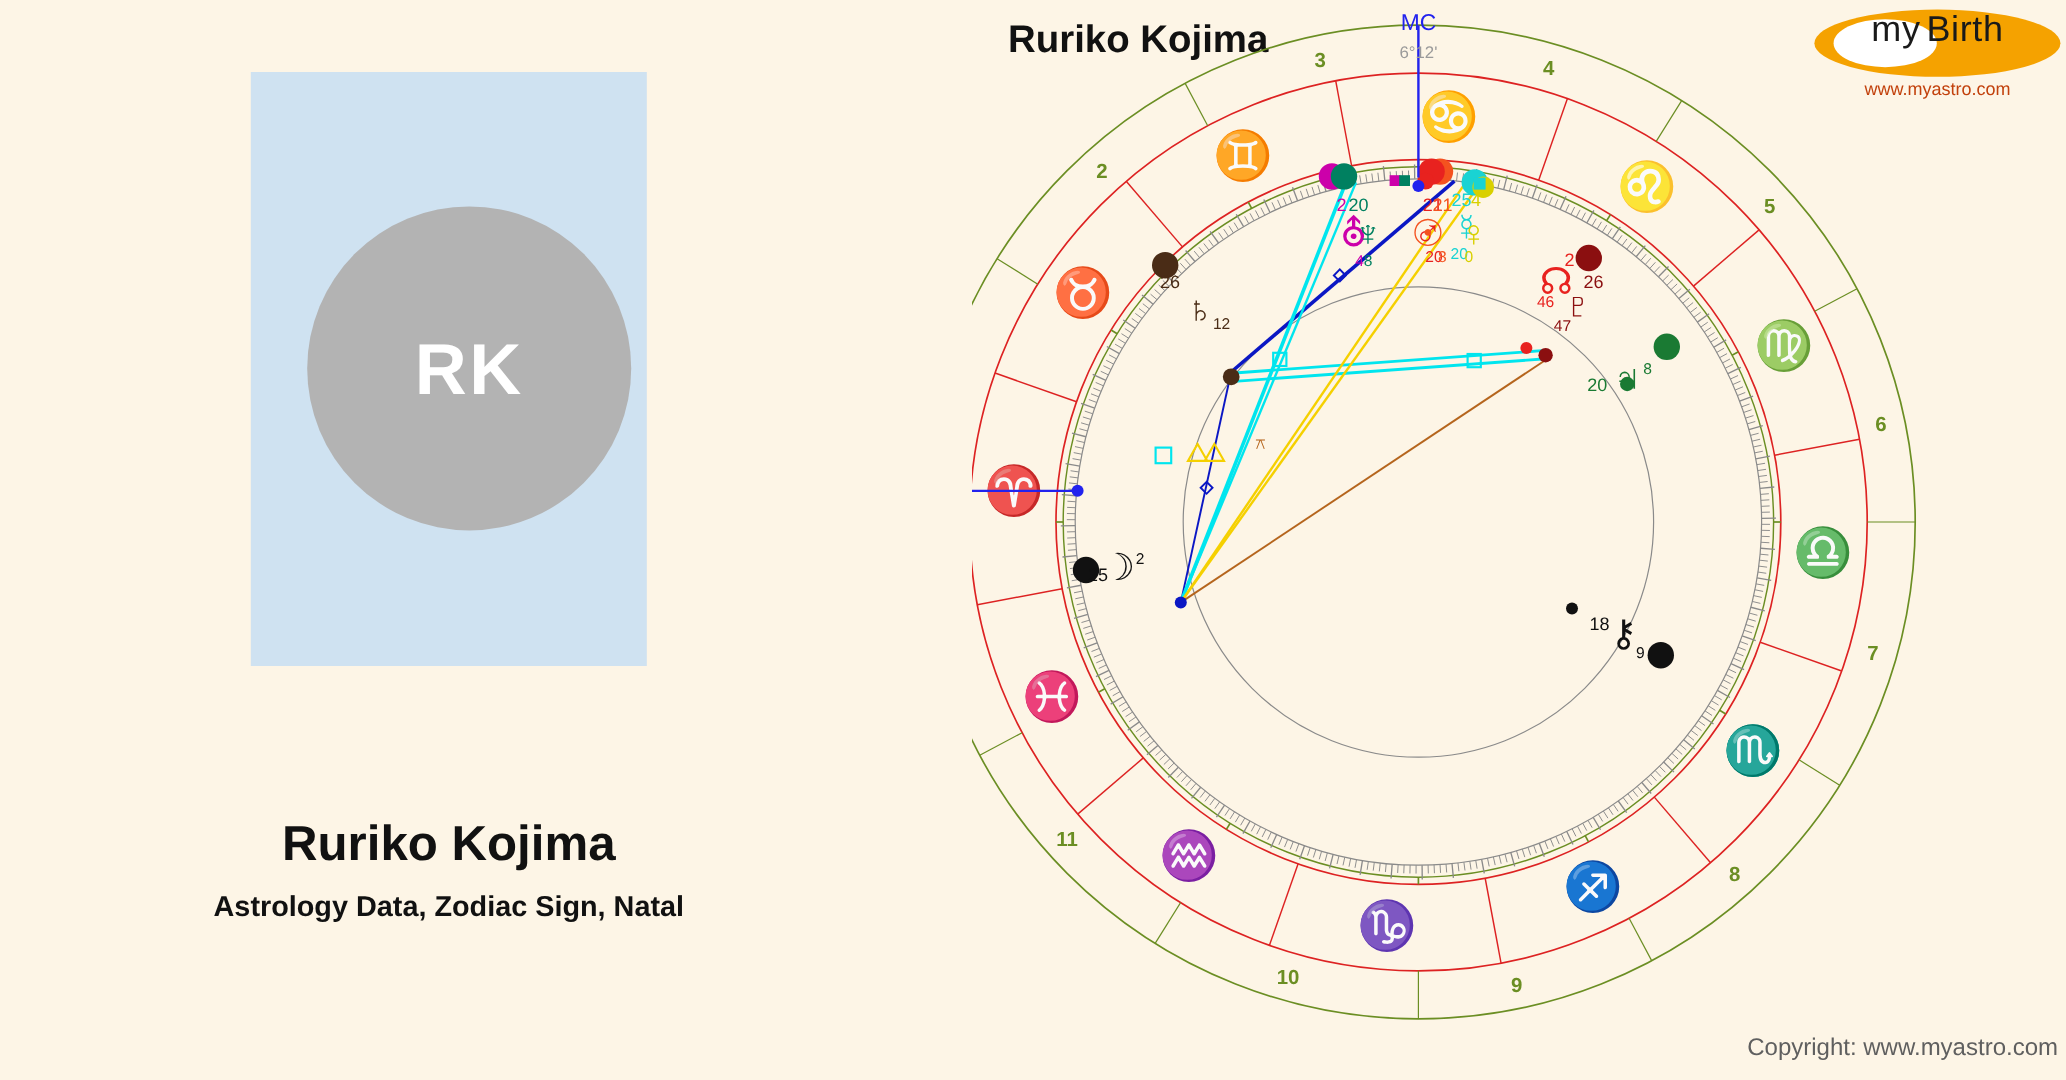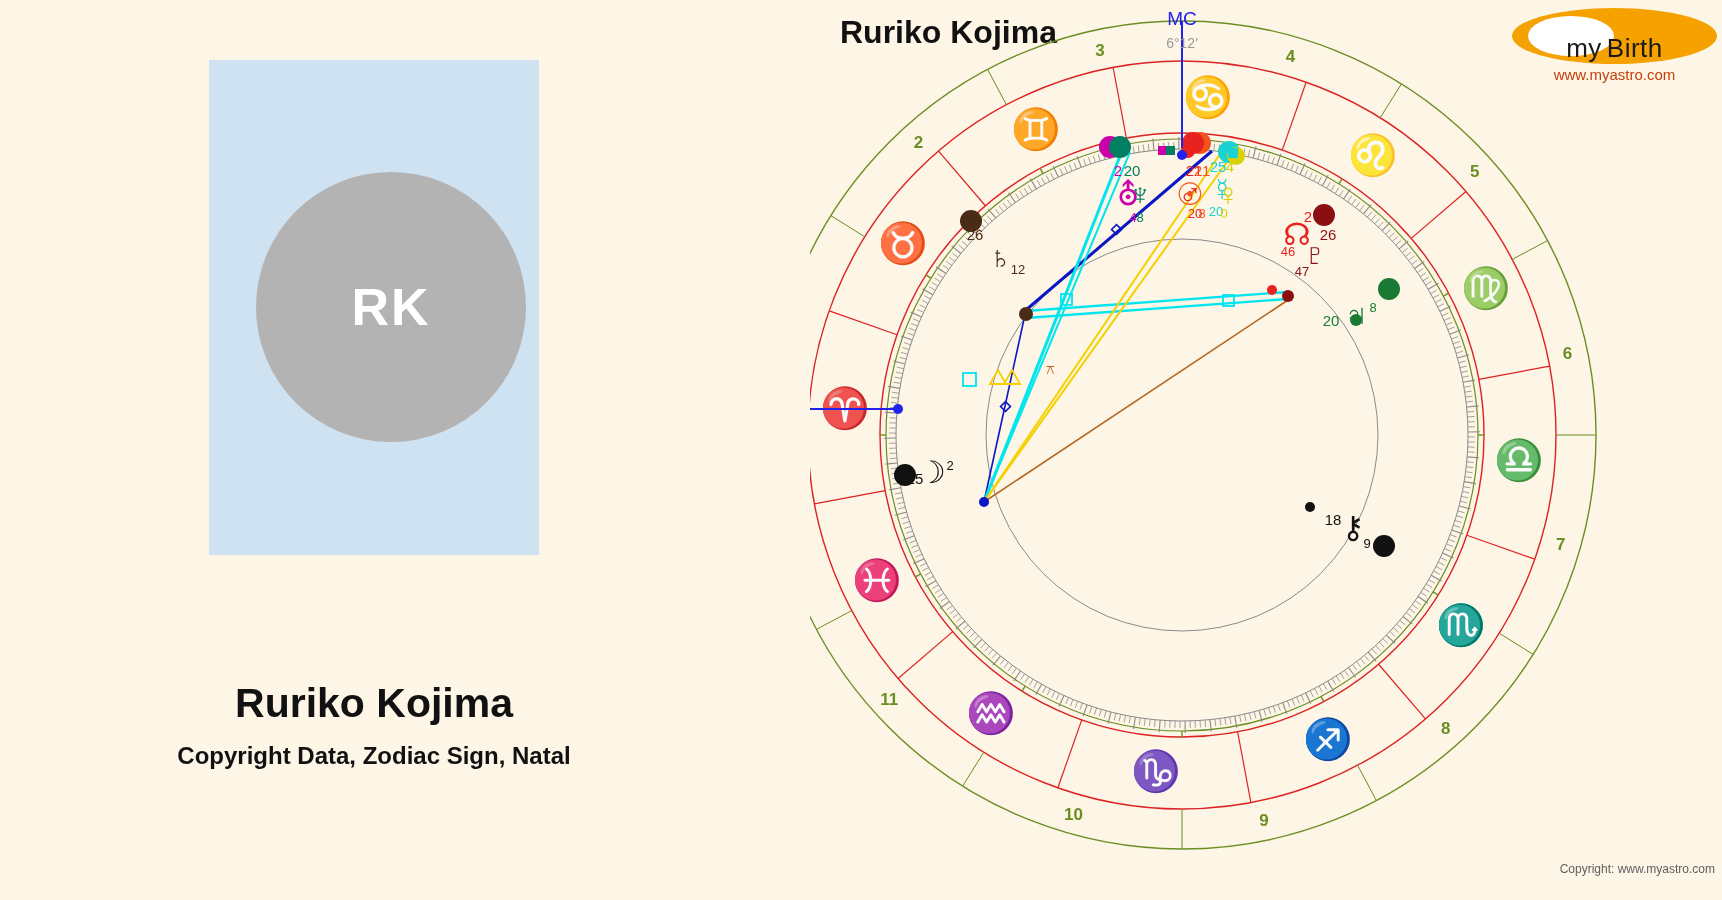--- a/index.html
+++ b/index.html
@@ -19,21 +19,21 @@
   .avatar-box{
     position:absolute;left:209px;top:60px;width:330px;height:495px;
     background:#cfe2f1;
   }
   .avatar-circle{
     position:absolute;left:47px;top:112px;width:270px;height:270px;
     border-radius:50%;background:#b3b3b3;
     display:flex;align-items:center;justify-content:center;
   }
   .avatar-initials{
-    color:#ffffff;font-size:52px;font-weight:bold;letter-spacing:2px;
+    color:#ffffff;font-size:60px;font-weight:bold;letter-spacing:2px;
     font-family:"Liberation Sans", sans-serif;
   }
   .person-name{
     position:absolute;left:0;top:680px;width:748px;text-align:center;
     font-size:41px;font-weight:bold;color:#111111;
   }
   .person-subtitle{
     position:absolute;left:0;top:740px;width:748px;text-align:center;
     font-size:24px;font-weight:bold;color:#111111;line-height:1.33;
   }
@@ -43,32 +43,32 @@
   .logo-ellipse{
     position:absolute;left:0;top:0;width:205px;height:56px;
     background:#f5a200;border-radius:50%;
   }
   .logo-inner-ellipse{
     position:absolute;left:16px;top:8px;width:86px;height:40px;
     background:#ffffff;border-radius:50%;
   }
   .logo-text{
     position:absolute;left:0;top:0;width:205px;height:56px;
-    display:flex;align-items:flex-end;justify-content:center;
-    font-size:26px;color:#1a1a1a;letter-spacing:.5px;
+    display:flex;align-items:flex-start;justify-content:center;
+    font-size:30px;color:#1a1a1a;letter-spacing:.5px;
   }
   .logo-text .my{font-weight:normal;}
   .logo-text .astro{font-weight:normal;margin-left:5px;}
   .logo-url{
     position:absolute;left:0;top:58px;width:205px;text-align:center;
     font-size:15px;color:#c2410c;
   }
   .copyright{
     position:absolute;left:1345px;top:862px;width:370px;text-align:right;
-    font-size:12px;color:#5f5f5f;
+    font-size:20px;color:#5f5f5f;
   }
 
   
   .chart-title{
     position:absolute;left:840px;top:14px;
     font-size:32px;font-weight:bold;color:#111111;
   }
 
   
   .wheel{position:absolute;left:810px;top:0px;width:912px;height:900px;}
@@ -86,21 +86,21 @@
 
     <div class="avatar-box">
       <div class="avatar-circle">
         <span class="avatar-initials">RK</span>
       </div>
     </div>
 
     <div class="person-name">Ruriko Kojima</div>
 
     <div class="person-subtitle">
-      <div>Copyright Data, Zodiac Sign, Natal</div>
+      <div>Astrology Data, Zodiac Sign, Natal</div>
     </div>
   </div>
 
   <div class="logo-wrap">
     <div class="logo-ellipse"></div>
     <div class="logo-inner-ellipse"></div>
     <div class="logo-text">
       <span class="my">my</span>
       <span class="astro">Birth</span>
     </div>

